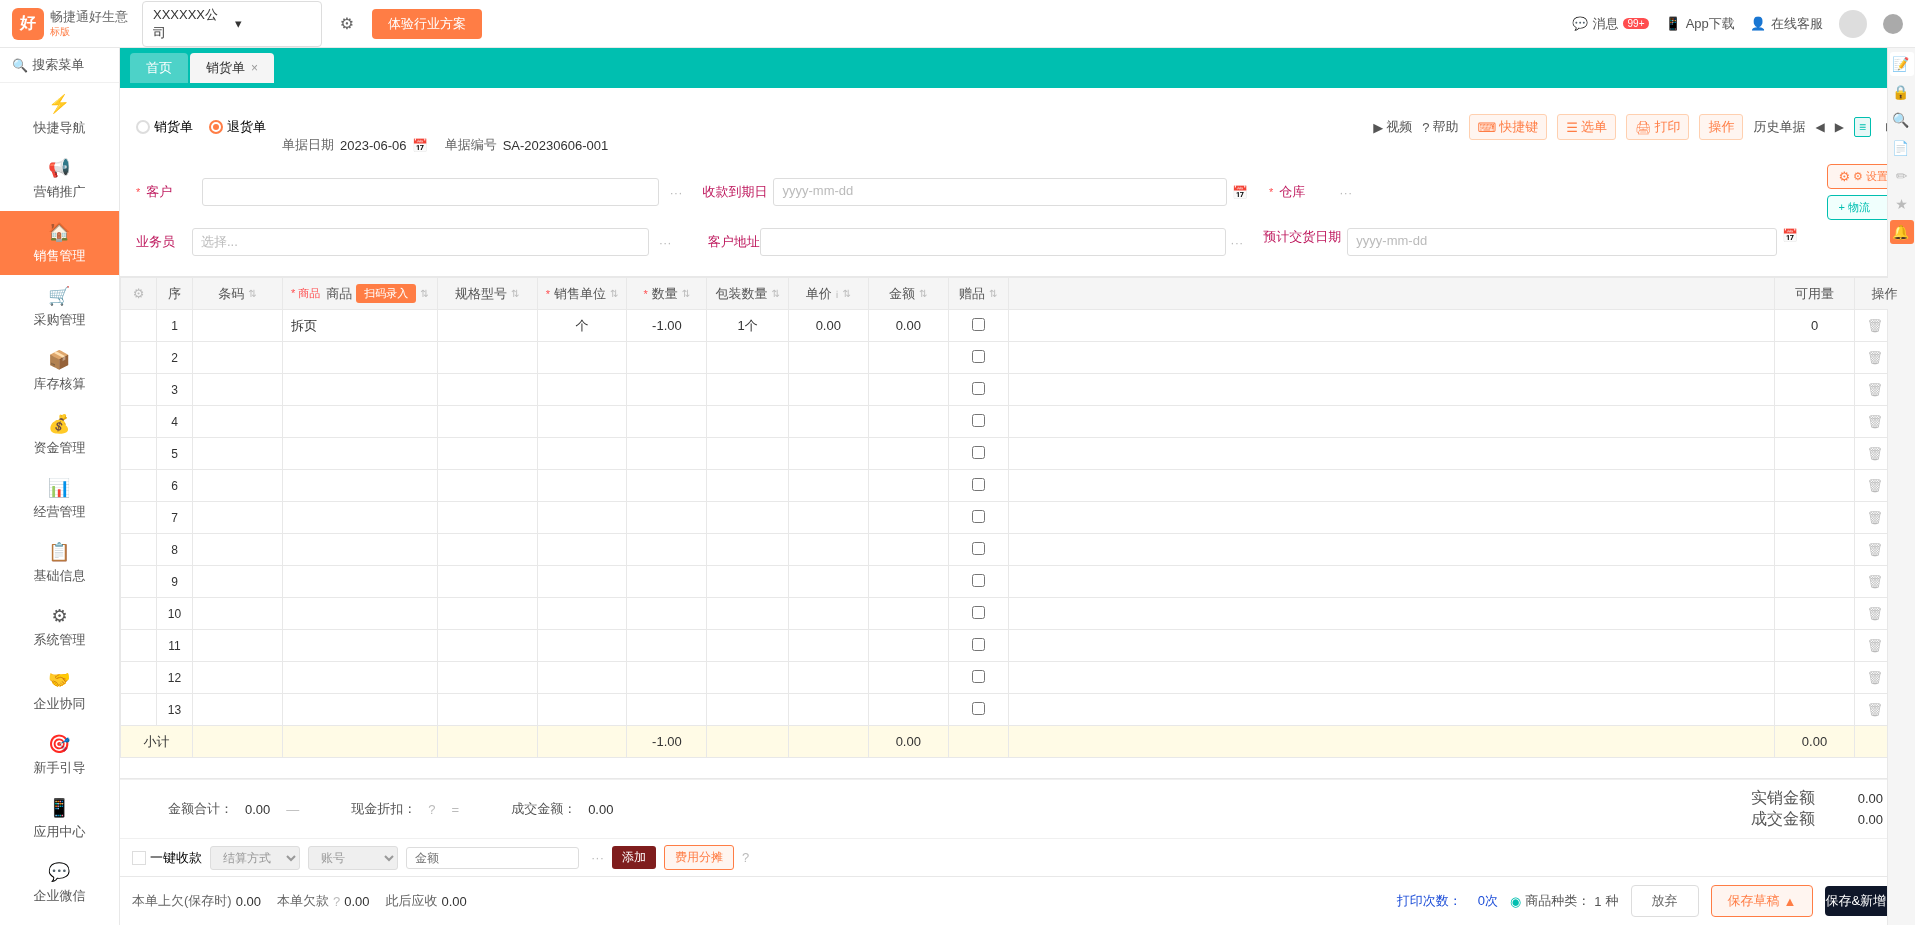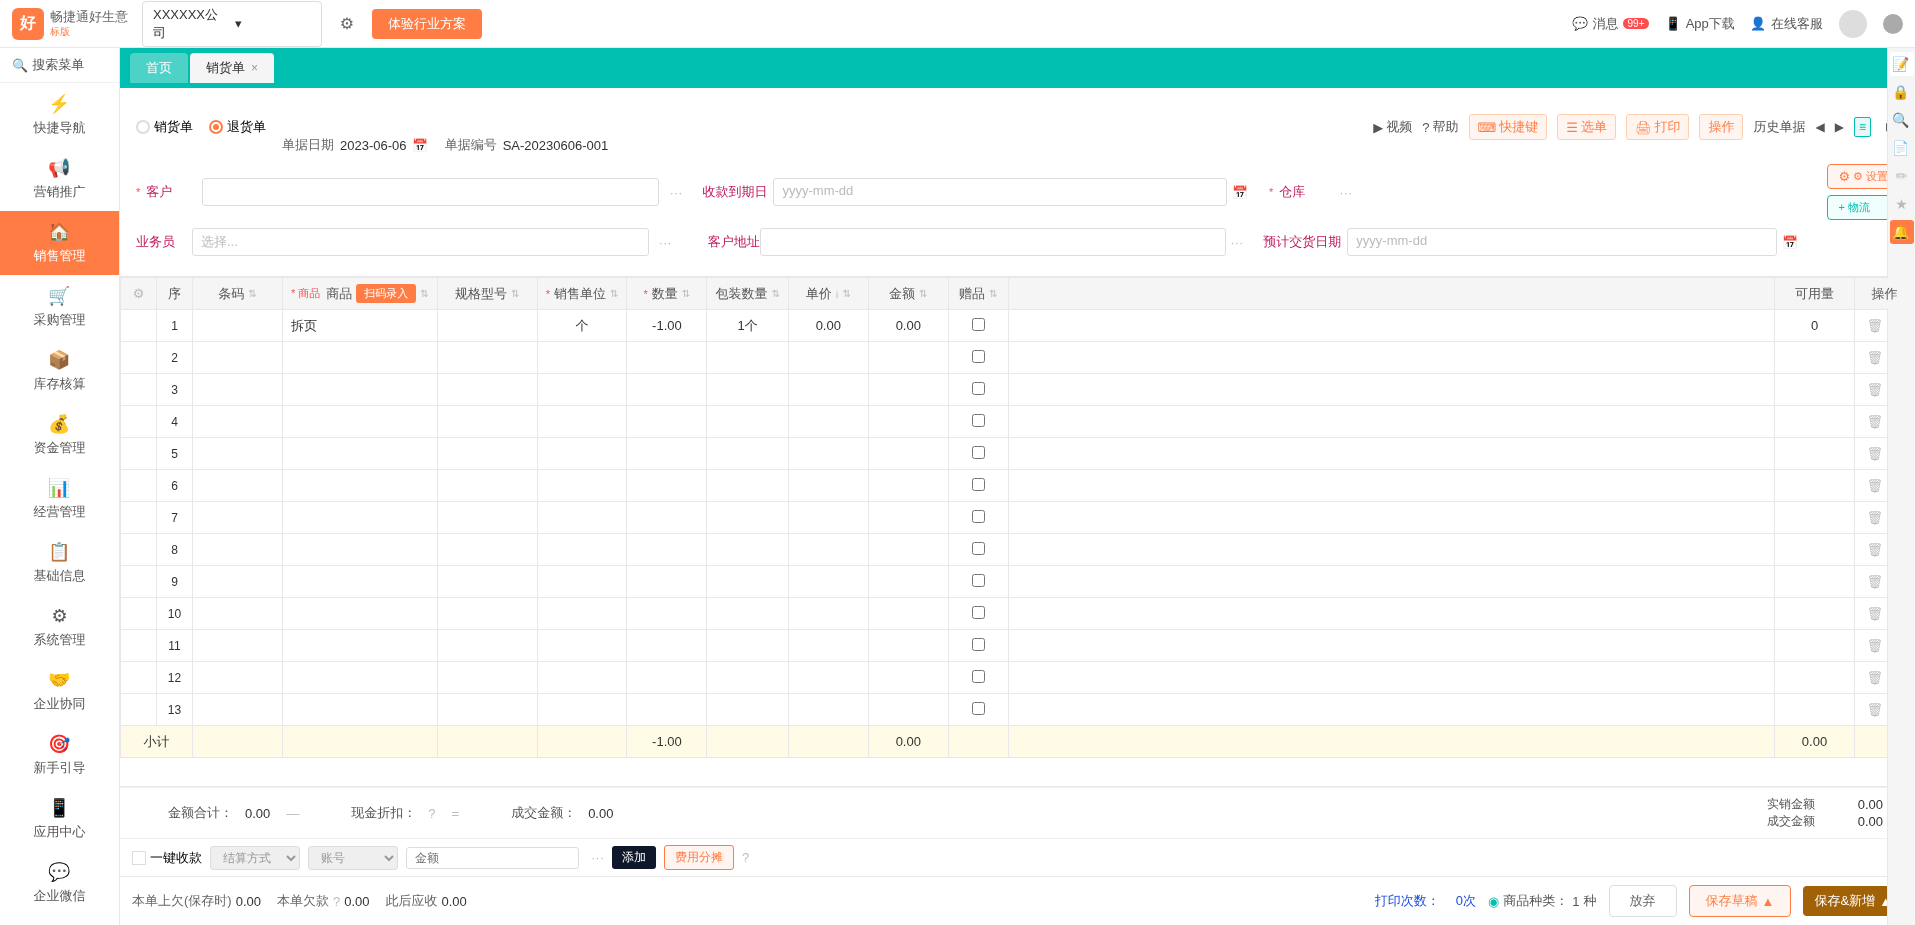--- a/index.html
+++ b/index.html
@@ -184,21 +184,21 @@
     }
     .select-field {
       border: 1px solid #ddd; border-radius: 3px; padding: 3px 8px;
       min-width: 90px; color: #999; font-size: 12px;
     }
     .input-field {
       border: 1px solid #ddd; border-radius: 3px; padding: 3px 8px;
       min-width: 80px; color: #999; font-size: 12px;
     }
     .add-btn {
-      background: #0f172a; color: white; border: none;
+      background: #7f1d1d; color: white; border: none;
       border-radius: 3px; padding: 3px 10px; cursor: pointer; font-size: 12px;
     }
     .expense-btn {
       border: 1px solid #ff7d45; color: #ff7d45;
       border-radius: 3px; padding: 3px 10px; cursor: pointer;
       background: #fff5f0; font-size: 12px;
     }
     .help-icon { color: #bbb; cursor: pointer; }
     .bottom-bar {
       display: flex; align-items: center; padding: 8px 12px;
@@ -216,29 +216,29 @@
     .btn-abandon {
       border: 1px solid #ddd; color: #666; background: #fff;
       border-radius: 4px; padding: 6px 20px; cursor: pointer;
     }
     .btn-save-draft {
       border: 1px solid #ff7d45; color: #ff7d45; background: #fff5f0;
       border-radius: 4px; padding: 6px 16px; cursor: pointer;
       display: flex; align-items: center; gap: 4px;
     }
     .btn-save-new {
-      background: #a16207; color: white; border: none;
-      border-radius: 4px; padding: 6px 11px; cursor: pointer;
+      background: #0f172a; color: white; border: none;
+      border-radius: 4px; padding: 6px 0; cursor: pointer;
       display: flex; align-items: center; gap: 4px;
     }
     .realamount-box {
       text-align: right; margin-left: auto; padding-right: 20px;
     }
     .realamount-row { display: flex; align-items: center; justify-content: flex-end; gap: 8px; }
-    .realamount-label { color: #555; font-size: 12px; }
+    .realamount-label { color: #555; font-size: 16px; }
     .realamount-value { color: #333; font-weight: 500; min-width: 60px; text-align: right; }
 
     
     .right-panel {
       position: absolute; right: 0; top: 88px; bottom: 0;
       width: 28px; display: flex; flex-direction: column;
       align-items: center; padding: 4px 0; gap: 4px;
       background: #f5f5f5; border-left: 1px solid #e8e8e8;
     }
     .right-btn {
@@ -485,21 +485,21 @@
         <div style="flex:1; border:1px solid #ddd; border-radius:3px; height:28px; min-width:200px; color:#bbb; padding:4px 8px;">
           <span style="color:#bbb;">选择...</span>
         </div>
         <span class="field-dots">···</span>
       </div>
       <div style="flex:1; display:flex; align-items:center; margin-left:36px;">
         <span class="field-label">客户地址</span>
         <div style="flex:1; border:1px solid #ddd; border-radius:3px; height:28px; min-width:160px;"></div>
         <span class="field-dots">···</span>
       </div>
-      <div style="flex:1; display:flex; align-items:center; gap:6px; margin-left:20px;">
+      <div style="flex:1; display:flex; gap:6px; margin-left:20px;">
         <span class="field-label">预计交货日期</span>
         <div style="flex:1; border:1px solid #ddd; border-radius:3px; height:28px; min-width:160px; padding:4px 8px; color:#bbb;">
           <span style="color:#bbb;">yyyy-mm-dd</span>
         </div>
         <span style="color:#00bfb0;">📅</span>
       </div>
       <div style="width:100px;"></div>
     </div>
 
   </div>

